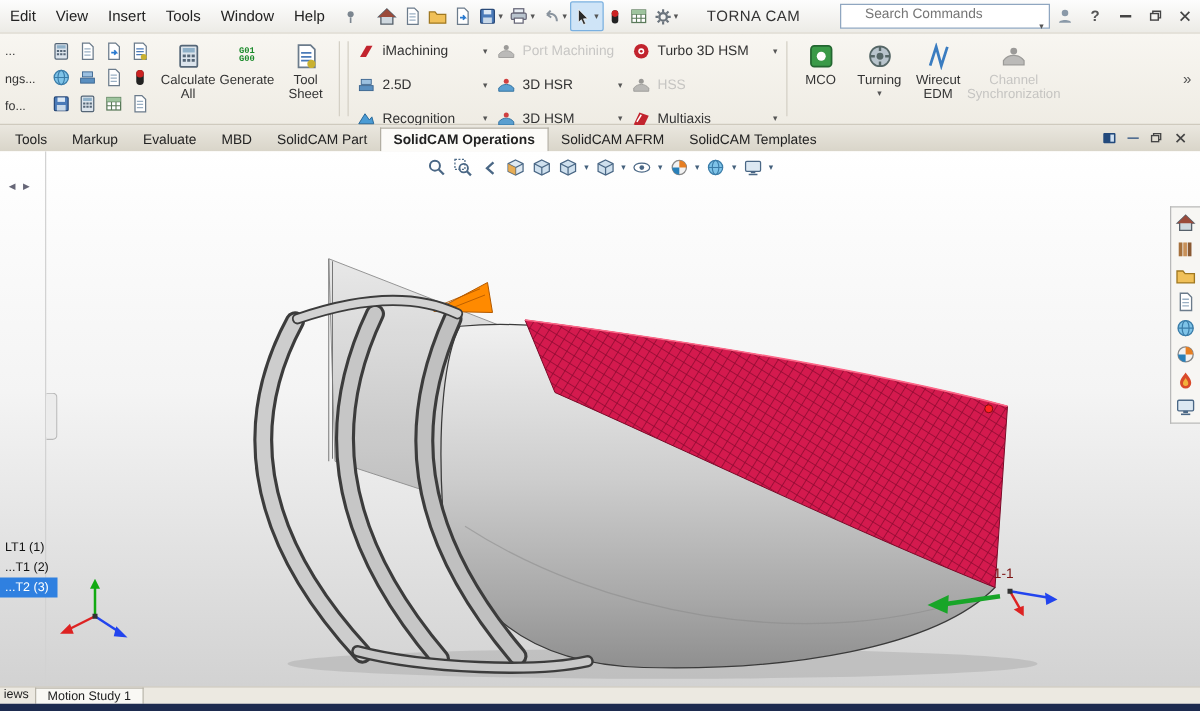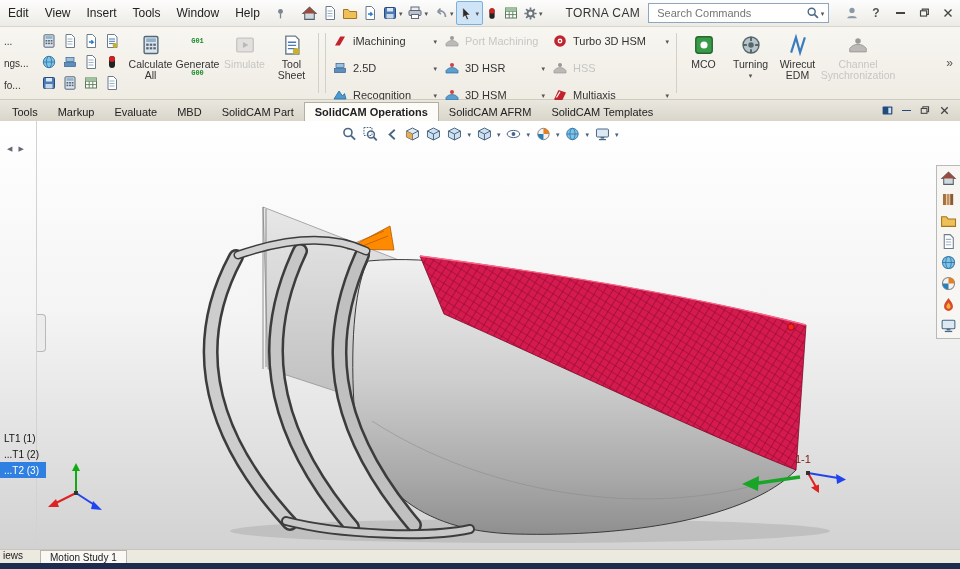--- a/index.html
+++ b/index.html
@@ -10,41 +10,41 @@
   
   .menubar{flex:0 0 26px;height:26px;display:flex;align-items:center;background:linear-gradient(#fdfdfd,#ecebe6);border-bottom:1px solid #d9d5cc;font-size:12px;color:#222;}
   .menus{display:flex;align-items:center;}
   .menu{padding:3px 8px;cursor:default;}
   .pinbtn{padding:0 6px;}
   .qat{display:flex;align-items:center;margin-left:6px;}
   .tb{height:22px;display:flex;align-items:center;justify-content:center;padding:0 2px;border-radius:2px;}
   .tb.pressed{background:#cfe4f7;border:1px solid #7ab0e0;}
   .caret{font-size:7px;color:#555;line-height:1;padding:0 1px;}
   .apptitle{margin-left:20px;font-size:12px;color:#333;letter-spacing:.4px;white-space:nowrap;}
-  .searchbox{margin-left:8px;width:170px;height:18px;border:1px solid #8fa6c0;background:#fff;display:flex;align-items:center;padding:0 3px 0 6px;}
+  .searchbox{margin-left:32px;width:170px;height:18px;border:1px solid #8fa6c0;background:#fff;display:flex;align-items:flex-end;padding:0 3px 0 6px;flex-direction:column;}
   .searchbox input{border:none;outline:none;flex:1;min-width:0;font-size:11px;color:#444;background:transparent;font-family:inherit;}
   .winbtns{margin-left:auto;display:flex;align-items:center;}
   .wb{width:24px;height:22px;display:flex;align-items:center;justify-content:center;color:#444;}
   .help-glyph{font-weight:bold;color:#555;font-size:12px;}
 
   
   .ribbon{flex:0 0 70px;height:70px;display:flex;align-items:stretch;background:linear-gradient(#f8f6f1,#efece4);border-bottom:1px solid #cfcabe;padding:1px 2px;font-size:10.5px;color:#333;}
   .rib-partials{width:30px;display:flex;flex-direction:column;justify-content:space-around;padding:2px 2px;overflow:hidden;white-space:nowrap;font-size:10px;color:#333;}
   .mini-grid{display:grid;grid-template-columns:repeat(4,18px);grid-auto-rows:18px;gap:3px;align-content:center;margin:0 5px;}
   .mini{width:16px;height:16px;}
   .bigbtn{width:47px;display:flex;flex-direction:column;align-items:center;padding-top:5px;gap:2px;text-align:center;line-height:10.5px;}
   .bigbtn .bicon{width:24px;height:24px;display:flex;align-items:center;justify-content:center;flex-direction:column;}
   .disabled{color:#aba89f !important;filter:grayscale(1) opacity(.6);}
   .vsep{width:1px;background:#d4d0c5;margin:5px 3px;}
   .dropcol{display:flex;flex-direction:column;justify-content:center;gap:1px;}
   .dropcol.w1{width:112px;} .dropcol.w2{width:108px;} .dropcol.w3{width:124px;}
   .droprow{display:flex;align-items:center;gap:5px;height:20px;padding:0 3px;font-size:11px;margin-top:10px;}
   .droprow .di{width:16px;height:16px;flex:0 0 16px;}
   .droprow .caret{margin-left:auto;}
-  .gcode{font-family:"Liberation Mono","DejaVu Sans Mono",monospace;font-size:7px;font-weight:bold;color:#1a8a2a;line-height:7px;margin-top:25px;}
+  .gcode{font-family:"Liberation Mono","DejaVu Sans Mono",monospace;font-size:7px;font-weight:bold;color:#1a8a2a;line-height:7px;}
   .overflow{margin-left:auto;align-self:center;color:#555;font-size:12px;padding:0 5px;}
   .chanw{width:74px;}
 
   
   .tabrow{flex:0 0 21px;height:21px;display:flex;align-items:flex-end;background:linear-gradient(#eae7df,#d9d5c9);font-size:11px;padding-left:2px;}
   .tab{padding:3px 10px;color:#222;white-space:nowrap;}
   .tab.active{background:#fcfbf8;border:1px solid #b2ae a2;border:1px solid #b2aea2;border-bottom:none;font-weight:bold;}
   .tabrow-right{margin-left:auto;display:flex;align-items:center;gap:7px;padding:0 9px 4px;}
 
   
@@ -58,21 +58,21 @@
   .grip{position:absolute;left:37px;top:193px;width:8px;height:36px;background:#ececec;border:1px solid #b9b9b9;border-left:none;border-radius:0 4px 4px 0;}
   .tree{position:absolute;left:0;top:309px;display:flex;flex-direction:column;font-size:10px;color:#111;}
   .treeitem{height:16px;display:flex;align-items:center;padding:0 4px;white-space:nowrap;}
   .treeitem.selected{background:#2f80e0;color:#fff;min-width:38px;}
   .taskrail{position:absolute;right:0;top:44px;width:23px;background:#f7f6f3;border:1px solid #b9b9b9;border-right:none;display:flex;flex-direction:column;align-items:center;padding:4px 0;gap:4px;}
   .coordlabel{position:absolute;left:795px;top:332px;font-size:11px;font-weight:normal;color:#7c1212;}
 
   
   .statusrow{flex:0 0 13px;height:13px;background:#ece9e1;border-top:1px solid #c9c5bb;display:flex;align-items:flex-start;font-size:10px;color:#222;}
   .partialviews{padding:0 3px;}
-  .motion-tab{background:#f9f8f4;border:1px solid #b9b5aa;border-bottom:none;padding:0 9px;height:12px;display:flex;align-items:center;margin-left:14px;}
+  .motion-tab{background:#f9f8f4;border:1px solid #b9b5aa;border-bottom:none;padding:0 9px;height:12px;display:flex;align-items:center;margin-left:2px;}
   .bottombar{flex:0 0 6px;height:6px;background:#1d2b4f;}
 
   
   .sh-min{width:9px;height:1.5px;background:#444;}
 </style>
 </head>
 <body>
 
 <svg width="0" height="0" style="position:absolute">
   <defs>
@@ -414,28 +414,20 @@
           </svg>
         </span>
       <span>Calculate All</span>
     </div>
     <div class="bigbtn">
       <span class="bicon">
         <span class="gcode">G01</span>
         <span class="gcode">G00</span>
       </span>
       <span>Generate</span>
-    </div>
-    <div class="bigbtn disabled">
-      <span class="bicon">
-          <svg class="ic" width="22" height="22">
-            <use href="#i-sim"></use>
-          </svg>
-        </span>
-      <span>Simulate</span>
     </div>
     <div class="bigbtn">
       <span class="bicon">
           <svg class="ic" width="22" height="22">
             <use href="#i-sheet"></use>
           </svg>
         </span>
       <span>Tool Sheet</span>
     </div>
     <div class="vsep"></div>

